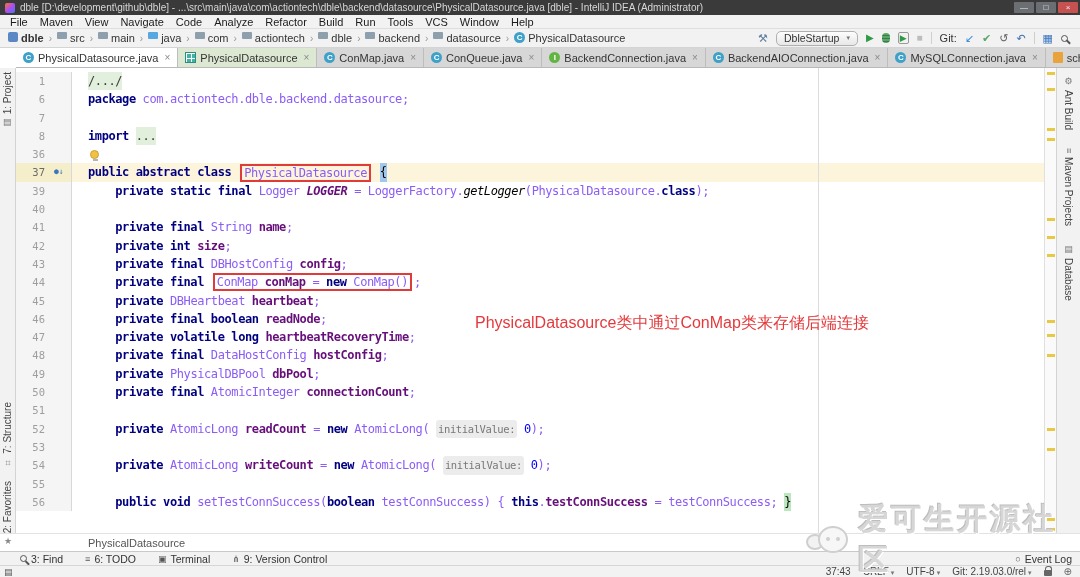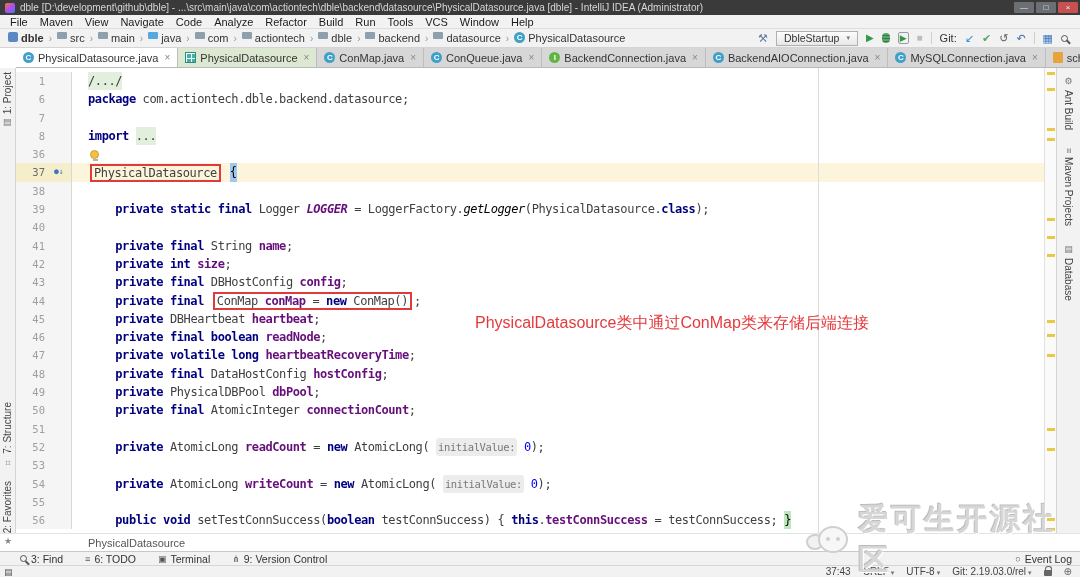--- a/index.html
+++ b/index.html
@@ -45,21 +45,21 @@
   .ic-uml{width:11px;height:11px;background:#3fb3a6;border:1px solid #2d8d82;flex:0 0 auto;
     background-image:linear-gradient(#fff 1px,transparent 1px),linear-gradient(90deg,#fff 1px,transparent 1px);
     background-size:5px 5px}
   .ic-xml{width:10px;height:11px;background:#e8a33d;border-radius:1px;color:#fff;font-size:7px;
     line-height:11px;text-align:center;flex:0 0 auto}
 
   #run-toolbar{display:flex;align-items:center;gap:8px;padding-right:6px}
   .tb-icon{font-size:11px;line-height:14px}
   .icon-hammer{color:#5f7f9f}
   #run-config-combo{display:flex;align-items:center;gap:5px;height:15px;padding:0 7px;
-    background:linear-gradient(#fdfdfd,#e7e7e7);border:1px solid #b0b0b0;border-radius:0;font-size:10.5px}
+    background:linear-gradient(#fdfdfd,#e7e7e7);border:1px solid #b0b0b0;border-radius:5px;font-size:10.5px}
   .icon-run{color:#2e9947;font-size:10px}
   .icon-debug{width:8px;height:10px;border-radius:4px;background:#59a869;
     background-image:repeating-linear-gradient(#59a869 0 2px,#3c7a49 2px 3px)}
   .icon-coverage{color:#2e9947;font-size:9px;border:1px solid #9a9a9a;border-radius:2px;padding:0 1px;line-height:10px}
   .icon-stop{color:#bdbdbd;font-size:10px}
   .tb-sep{width:1px;height:12px;background:#cfcfcf}
   .icon-update{color:#3f8ed6}
   .icon-commit{color:#59a869}
   .icon-history{color:#5f5f5f}
   .icon-rollback{color:#3f6fb5}
@@ -93,21 +93,21 @@
     font-family:"DejaVu Sans Mono","Liberation Mono",monospace}
   .row.cur{background:#fcf5dc}
   .num{width:34px;text-align:right;padding-right:5px;font-size:10.5px;line-height:18.3px;
     color:#9e9e9e;background:#f5f5f5;flex:0 0 auto}
   .row.cur .num{background:#f5eecb;color:#6b6b6b}
   .gic{width:22px;border-right:1px solid #d8d8d8;background:#f5f5f5;position:relative;flex:0 0 auto}
   .row.cur .gic{background:#f5eecb}
   .code{flex:1;white-space:pre;font-size:12px;line-height:18.3px;letter-spacing:-0.4px;
     padding-left:16px;color:#000;display:flex;align-items:center}
   .tk-k{color:#000080;font-weight:bold}
-  .tk-p{color:#404040}
+  .tk-p{color:#8b5cf6}
   .tk-f{color:#660e7a;font-weight:bold}
   .tk-sf{color:#660e7a;font-weight:bold;font-style:italic}
   .tk-i{font-style:italic}
   .tk-n2{color:#0000ff}
   .tk-hint{color:#787878;background:#ececec;border-radius:3px;font-size:10.5px;padding:0 2px}
   .tk-fold{background:#e3efdd;color:#3a3a3a}
   .tk-bb{background:#a2c7ee}
   .tk-gb{background:#bee6be}
   .tok-box{display:inline-block;border:2px solid var(--accent-red);padding:0 2px;margin:0 2px;line-height:14px}
   .bulb{width:9px;height:9px;background:#f3c141;border:1px solid #caa03a;border-radius:50%;
@@ -351,26 +351,21 @@
           <div class="row">
             <span class="num">36</span>
             <span class="gic"></span>
             <span class="code"><span class="bulb"></span></span>
           </div>
           <div class="row cur">
             <span class="num">37</span>
             <span class="gic">
               <span class="impl-marker">●↓</span>
             </span>
-            <span class="code"><span class="tok-box"><span class="tk-p">PhysicalDatasource</span></span><span class="tk-p"> </span><span class="tk-bb">{</span></span>
-          </div>
-          <div class="row">
-            <span class="num">38</span>
-            <span class="gic"></span>
-            <span class="code"></span>
+            <span class="code"><span class="tk-k">public abstract class </span><span class="tok-box"><span class="tk-p">PhysicalDatasource</span></span><span class="tk-p"> </span><span class="tk-bb">{</span></span>
           </div>
           <div class="row">
             <span class="num">39</span>
             <span class="gic"></span>
             <span class="code"><span class="tk-k">    private static final </span><span class="tk-p">Logger </span><span class="tk-sf">LOGGER</span><span class="tk-p"> = LoggerFactory.</span><span class="tk-i">getLogger</span><span class="tk-p">(PhysicalDatasource.</span><span class="tk-k">class</span><span class="tk-p">);</span></span>
           </div>
           <div class="row">
             <span class="num">40</span>
             <span class="gic"></span>
             <span class="code"></span>

